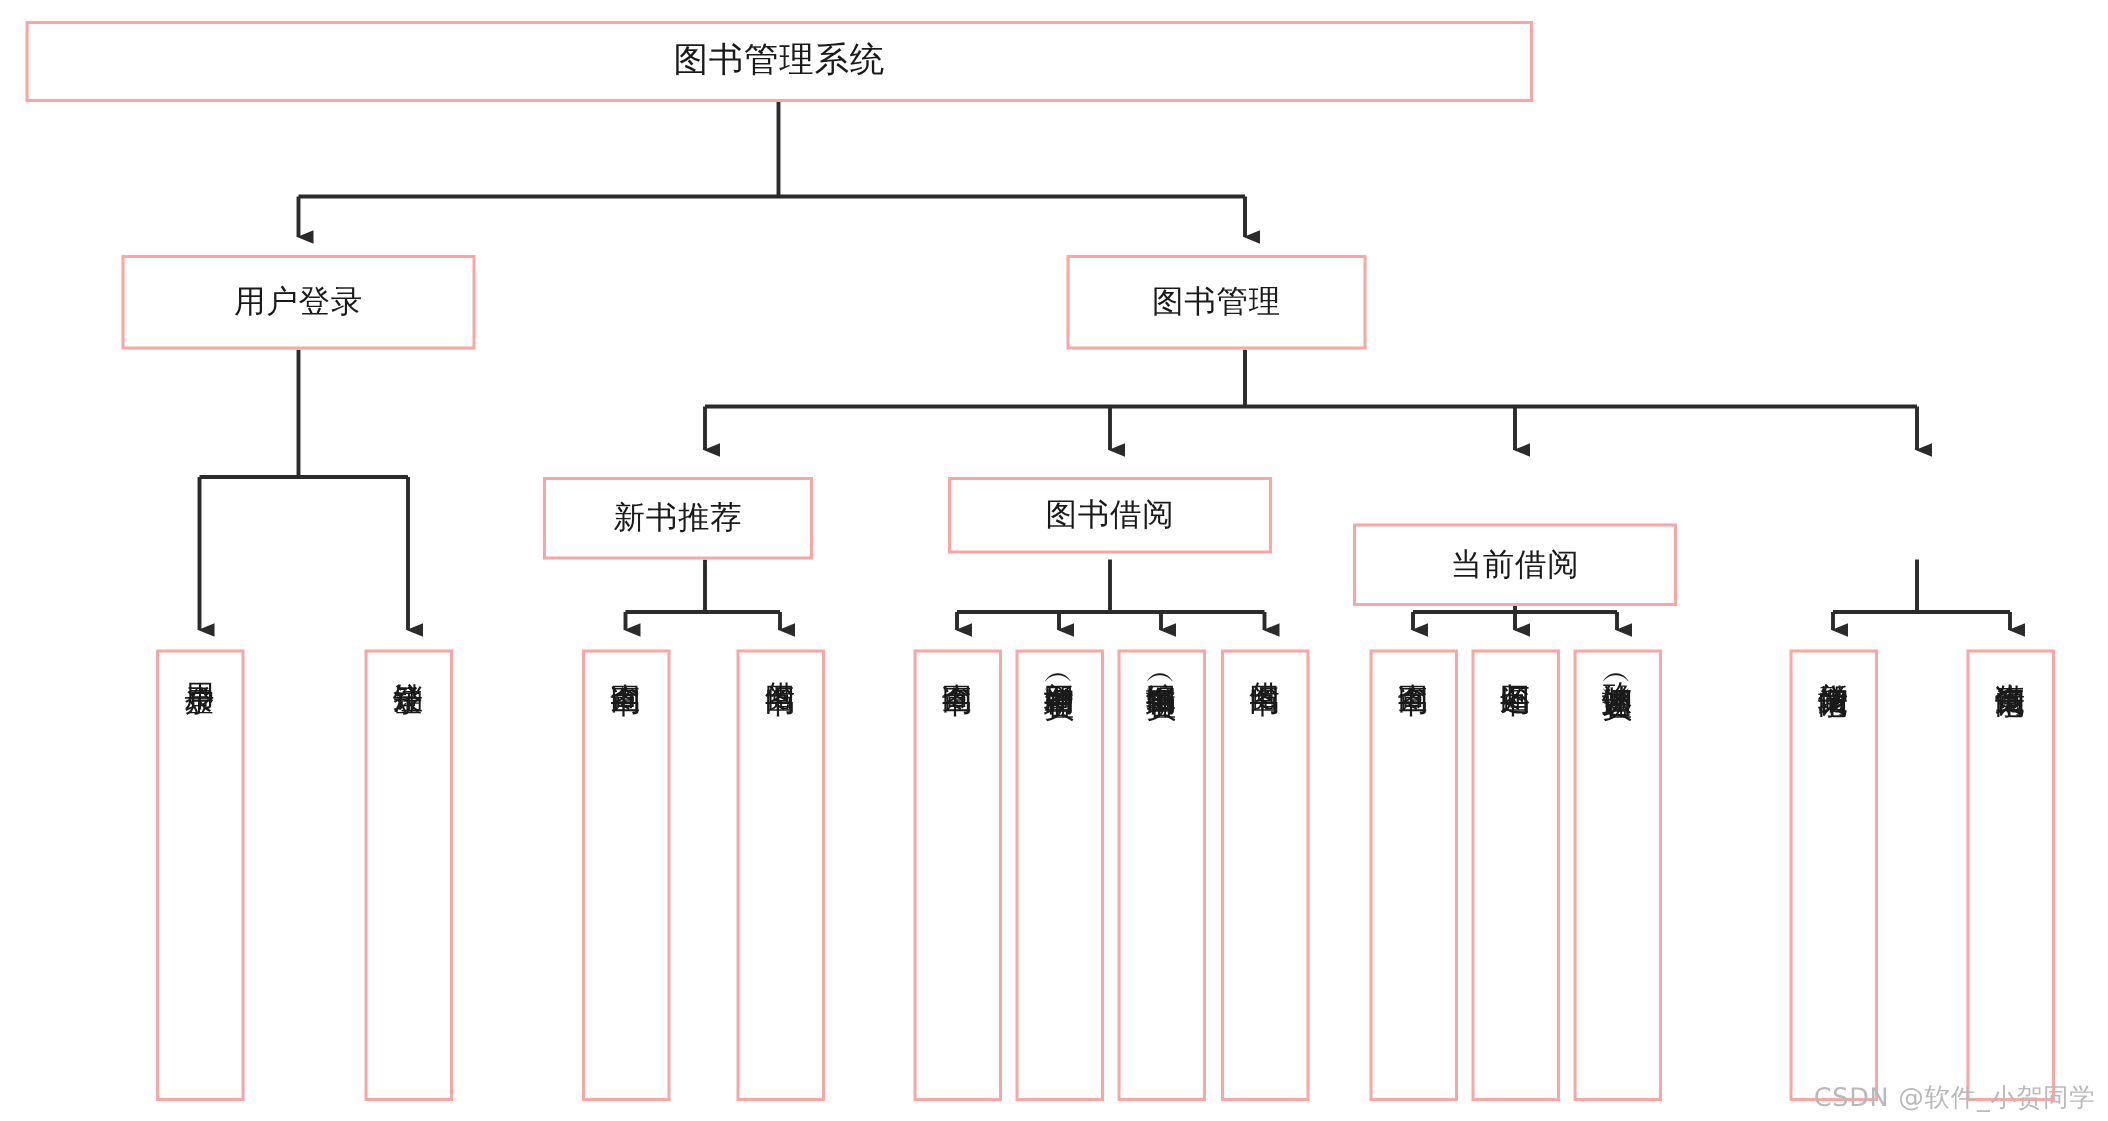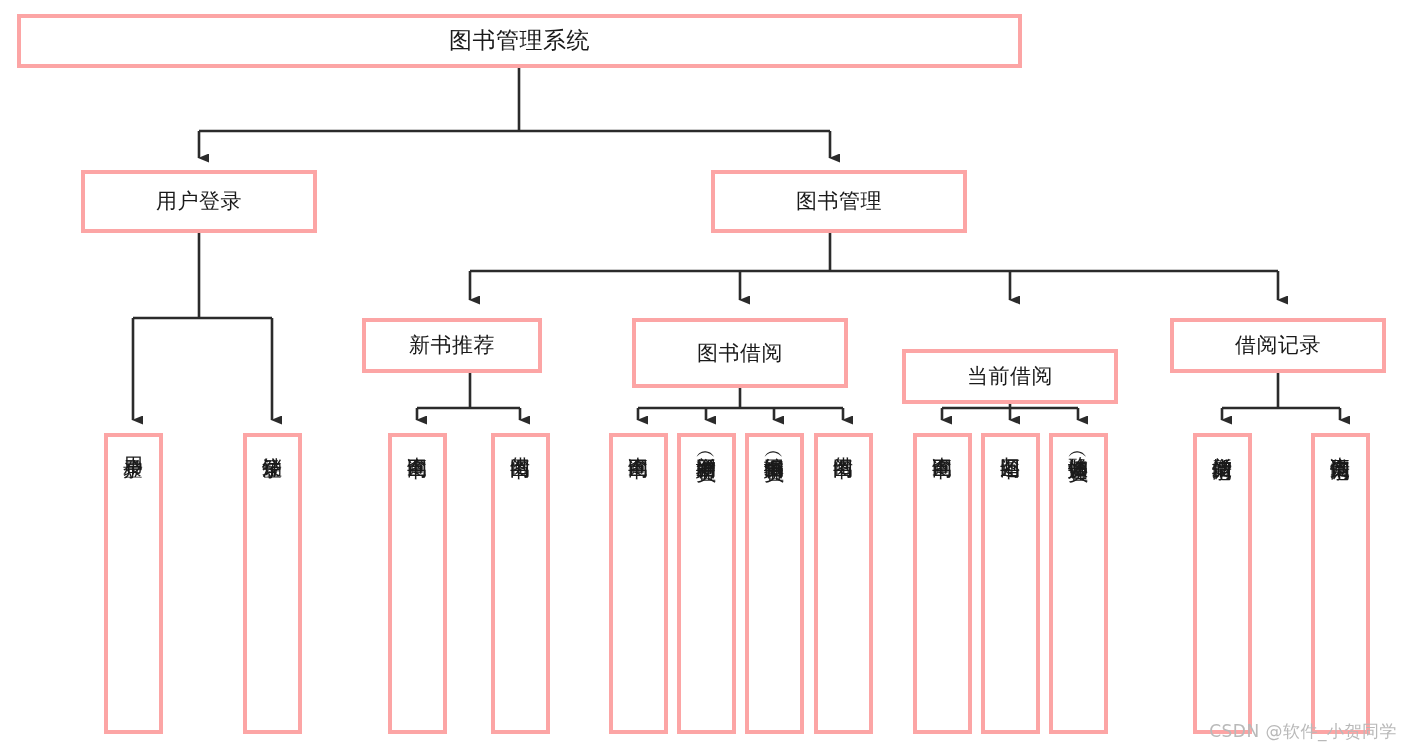--- a/index.html
+++ b/index.html
@@ -23,21 +23,21 @@
     left: 0;
     top: 0;
     width: 1405px;
     height: 747px;
     pointer-events: none;
   }
   .node {
     position: absolute;
     box-sizing: border-box;
     background: #ffffff;
-    border: 4px solid #fca5a5;
+    border: 2px solid #fca5a5;
     display: flex;
     align-items: center;
     justify-content: center;
     color: #1a1a1a;
     z-index: 2;
   }
   .node-label {
     display: block;
     text-align: center;
     line-height: 1.18;
@@ -130,39 +130,36 @@
   </svg>
 
   <div class="node level-0" style="left:17px; top:14px; width:1005px; height:54px;">
     <span class="node-label">图书管理系统</span>
   </div>
 
   <div class="node level-1" style="left:81px; top:170px; width:236px; height:63px;">
     <span class="node-label">用户登录</span>
   </div>
 
-  <div class="node level-1" style="left:711px; top:170px; width:256px; height:63px;">
+  <div class="node level-1" style="left:711px; top:170px; width:200px; height:63px;">
     <span class="node-label">图书管理</span>
   </div>
 
   <div class="node level-2" style="left:362px; top:318px; width:180px; height:55px;">
     <span class="node-label">新书推荐</span>
   </div>
 
-  <div class="node level-2" style="left:632px; top:318px; width:216px; height:70px;">
+  <div class="node level-2" style="left:632px; top:318px; width:216px; height:51px;">
     <span class="node-label">图书借阅</span>
   </div>
 
   <div class="node level-2" style="left:902px; top:318px; width:216px; height:55px;margin-top:31px;">
     <span class="node-label">当前借阅</span>
   </div>
 
-  <div class="node level-2" style="left:1170px; top:318px; width:216px; height:55px;">
-    <span class="node-label">借阅记录</span>
-  </div>
 
   <div class="node leaf" style="left:104px; top:433px; width:59px; height:301px;">
     <span class="node-label">用户登录</span>
   </div>
 
   <div class="node leaf" style="left:243px; top:433px; width:59px; height:301px;">
     <span class="node-label">注销登录</span>
   </div>
 
   <div class="node leaf" style="left:388px; top:433px; width:59px; height:301px;">

